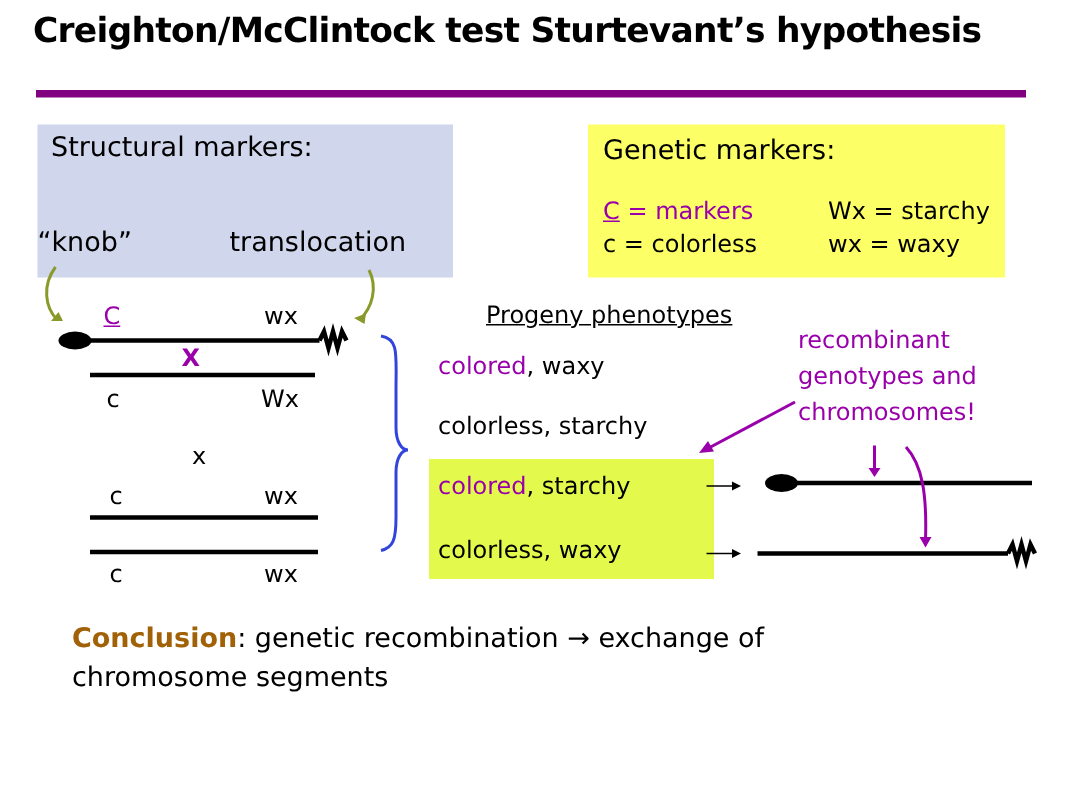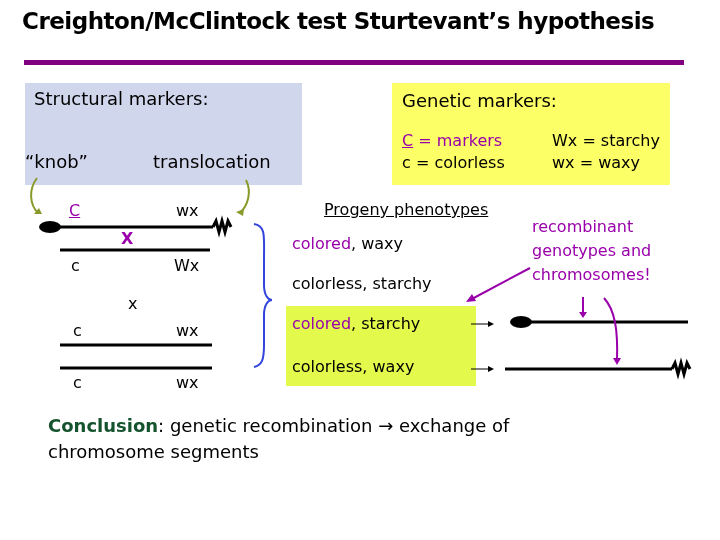--- a/index.html
+++ b/index.html
@@ -6,21 +6,21 @@
   body { width:720px; height:540px; background:#ffffff; position:relative; overflow:hidden; font-family:"DejaVu Sans", sans-serif; color:#000; }
   .abs { position:absolute; }
   .title { left:22px; top:8px; font-size:23px; font-weight:bold; font-family:"DejaVu Sans", sans-serif; letter-spacing:-0.5px; white-space:nowrap;text-align:center; }
   .rule { left:24px; top:60px; width:660px; height:5px; background:#800080; }
   .struct-box { left:25px; top:83px; width:277px; height:102px; background:#d0d6ec; }
   .gen-box { left:392px; top:83px; width:278px; height:102px; background:#fdff66; }
   .t18 { font-size:18px; white-space:nowrap; }
   .t17 { font-size:16px; white-space:nowrap; }
   .olive { color:#000000; }
   .purple { color:#9900aa; }
-  .darkpurple { color:#14532d; }
+  .darkpurple { color:#a16207; }
   .u { text-decoration:underline; }
   .hl { left:286px; top:306px; width:190px; height:80px; background:#e3fa4c; }
   svg { position:absolute; left:0; top:0; }
 </style>
 </head>
 <body>
 
 <div class="abs title">Creighton/McClintock test Sturtevant’s hypothesis</div>
 <div class="abs rule"></div>
 

